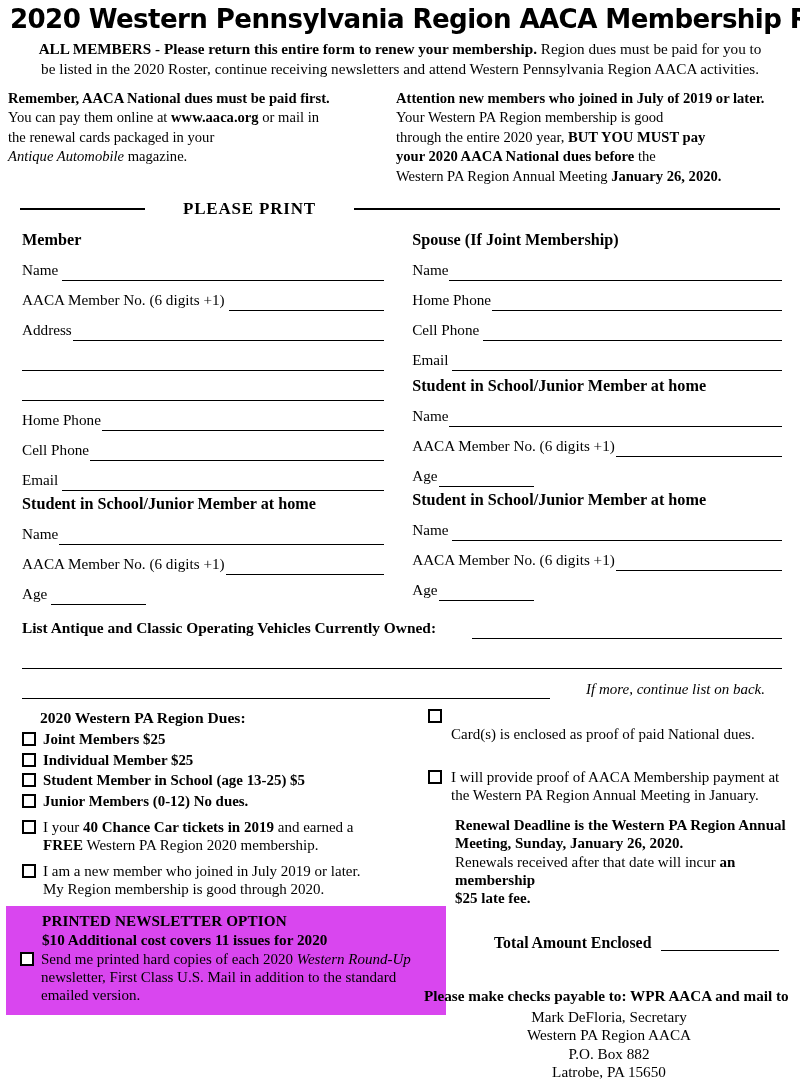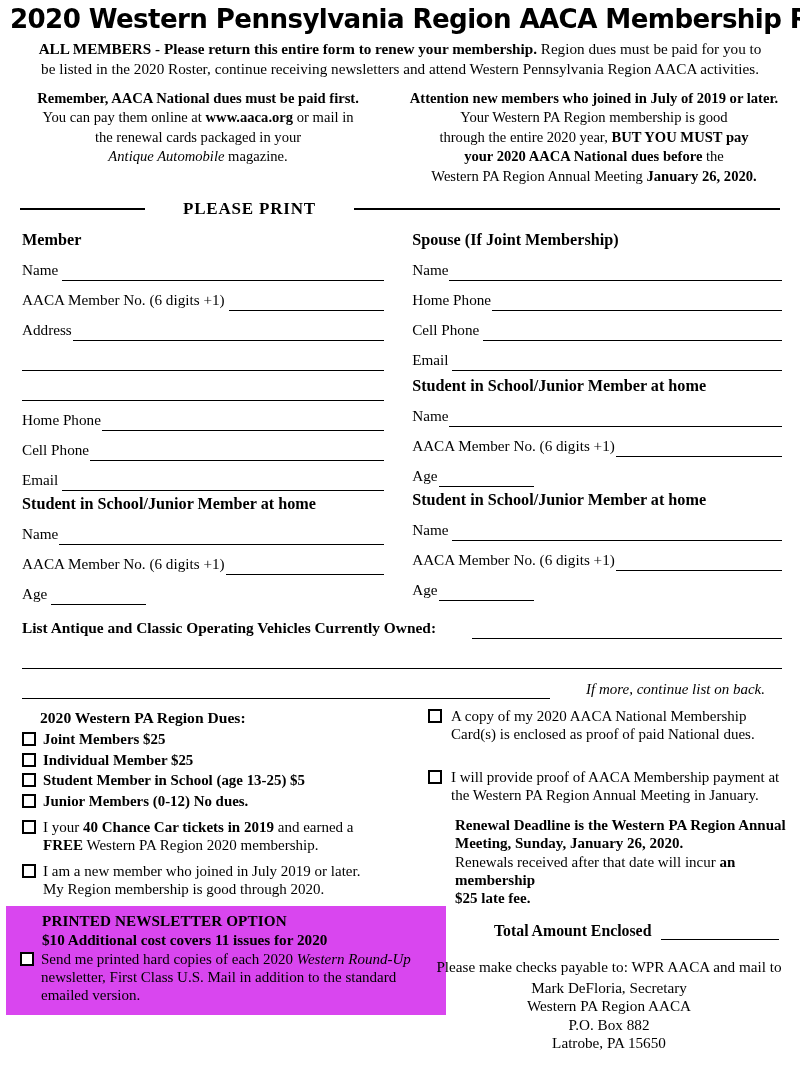--- a/index.html
+++ b/index.html
@@ -31,21 +31,21 @@
     line-height:1.33;
     padding:6px 10px 0 10px;
   }
   .intro b{font-weight:bold;}
 
   .two-intro{
     display:flex;
     padding:10px 8px 0 8px;
     gap:8px;
   }
-  .two-intro .col{flex:1;text-align:center;font-size:14.6px;line-height:1.33;}
+  .two-intro .col{flex:1;text-align:left;font-size:14.6px;line-height:1.33;}
   .two-intro .col.left{max-width:380px;}
   .two-intro .col.right{max-width:400px;}
   .two-intro b{font-weight:bold;}
   .two-intro i{font-style:italic;}
 
   
   .pp-wrap{
     display:flex;align-items:center;
     margin:13px 20px 0 20px;
     gap:28px;
@@ -149,30 +149,30 @@
   .rcol .cbrow .txt{font-size:15px;line-height:1.22;}
   .rcol .cbrow.spaced{margin-top:24px;}
 
   .deadline{
     margin:12px 0 0 31px;
     font-size:15px;line-height:1.22;
   }
   .deadline b{font-weight:bold;}
 
   .total{
-    display:flex;align-items:center;
-    margin:14px 0 0 70px;
+    display:flex;align-items:flex-start;
+    margin:26px 0 0 70px;
     font-family:Liberation Serif, serif;
   }
   .total .t-lab{font-weight:bold;font-size:15.8px;white-space:nowrap;padding-bottom:2px;}
   .total .t-line{width:118px;border-bottom:1.8px solid #000;height:16px;margin-left:10px;}
 
   .payable{
-    text-align:center;font-weight:normal;font-size:15.2px;
-    margin-top:16px;
+    text-align:left;font-weight:bold;font-size:15.2px;
+    margin-top:33px;
   }
   .mailto{
     text-align:center;font-size:15.2px;line-height:1.22;margin-top:3px;
   }
 </style>
 </head>
 <body>
 
 <div class="page">
 
@@ -383,21 +383,21 @@
           <span class="txt"><span>Send me printed hard copies of each 2020 </span><i>Western Round-Up</i><span> newsletter, First Class U.S. Mail in addition to the standard emailed version.</span></span>
         </div>
       </div>
 
     </div>
 
     <div class="rcol">
 
       <div class="cbrow">
         <span class="cbox"></span>
-        <span class="txt"><span>A copy of my 2020 AACA National Membership</span><br><span>Card(s) is enclosed as proof of paid National dues.</span></span>
+        <span class="txt"><br><span>Card(s) is enclosed as proof of paid National dues.</span></span>
       </div>
 
       <div class="cbrow spaced">
         <span class="cbox"></span>
         <span class="txt"><span>I will provide proof of AACA Membership payment at</span><br><span>the Western PA Region Annual Meeting in January.</span></span>
       </div>
 
       <div class="deadline">
         <b>Renewal Deadline is the Western PA Region Annual</b><br>
         <b>Meeting, Sunday, January 26, 2020.</b><br>

